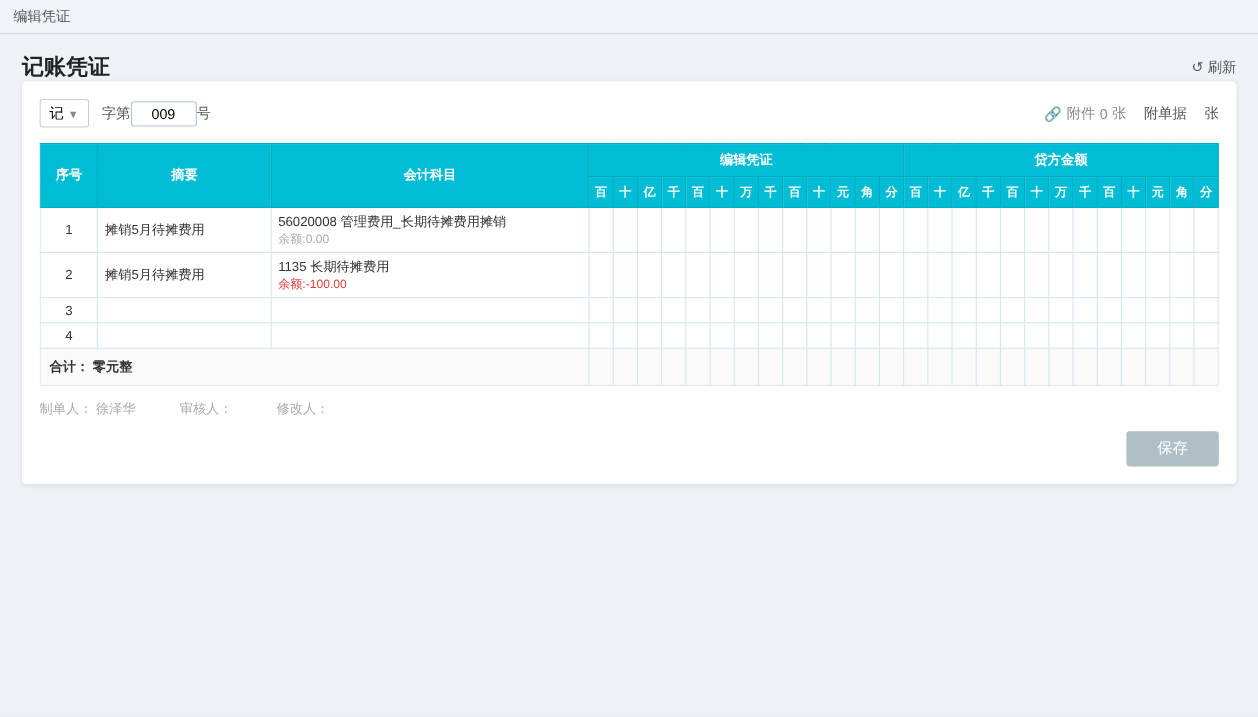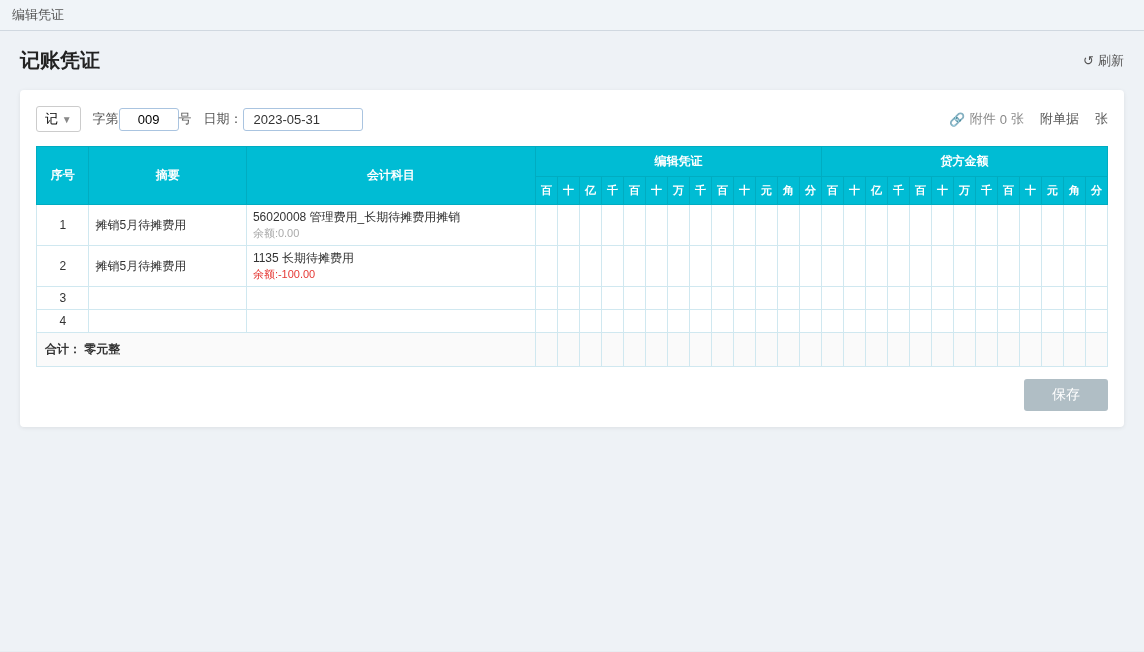--- a/index.html
+++ b/index.html
@@ -22,21 +22,21 @@
     .page-container {
       background: #eef2f6;
       padding: 16px 20px;
       height: calc(652px - 32px);
       overflow-y: auto;
     }
     .page-header {
       display: flex;
       justify-content: space-between;
       align-items: center;
-      margin-bottom: 16px;
+      margin-bottom: 0;
     }
     .page-title {
       font-size: 20px;
       font-weight: bold;
       color: #222;
     }
     .refresh-btn {
       display: flex;
       align-items: center;
       gap: 4px;
@@ -239,24 +239,20 @@
       <div class="form-item voucher-type-select">
         <button class="voucher-type-btn">
           <span>记</span>
           <span class="dropdown-arrow">▼</span>
         </button>
       </div>
       <div class="form-item">
         <span class="form-label">字第</span>
         <input class="num-input" type="text" value="009" style="">
         <span class="form-label">号</span>
-      </div>
-      <div class="form-item">
-        <span class="form-label">日期：</span>
-        <input class="date-input" type="text" value="2023-05-31" style="">
       </div>
       <div class="attachment-area">
         <span class="attach-link">
           <span>🔗</span>
           <span>附件</span>
           <span>0</span>
           <span>张</span>
         </span>
         <span class="attach-single">附单据</span>
         <span class="zhang-text">张</span>
@@ -472,15 +468,29 @@
             <td class="th-digit"></td>
             <td class="th-digit"></td>
             <td class="th-digit"></td>
             <td class="th-digit"></td>
             <td class="th-digit"></td>
           </tr>
         </tfoot>
       </table>
     </div>
 
+    <div class="footer-row">
+      <span>
+        <span>制单人：</span>
+        <span>徐泽华</span>
+      </span>
+      <span>
+        <span>审核人：</span>
+        <span></span>
+      </span>
+      <span>
+        <span>修改人：</span>
+        <span></span>
+      </span>
+    </div>
     <button class="save-btn">保存</button>
   </div>
 </div>
 
 </body></html>

